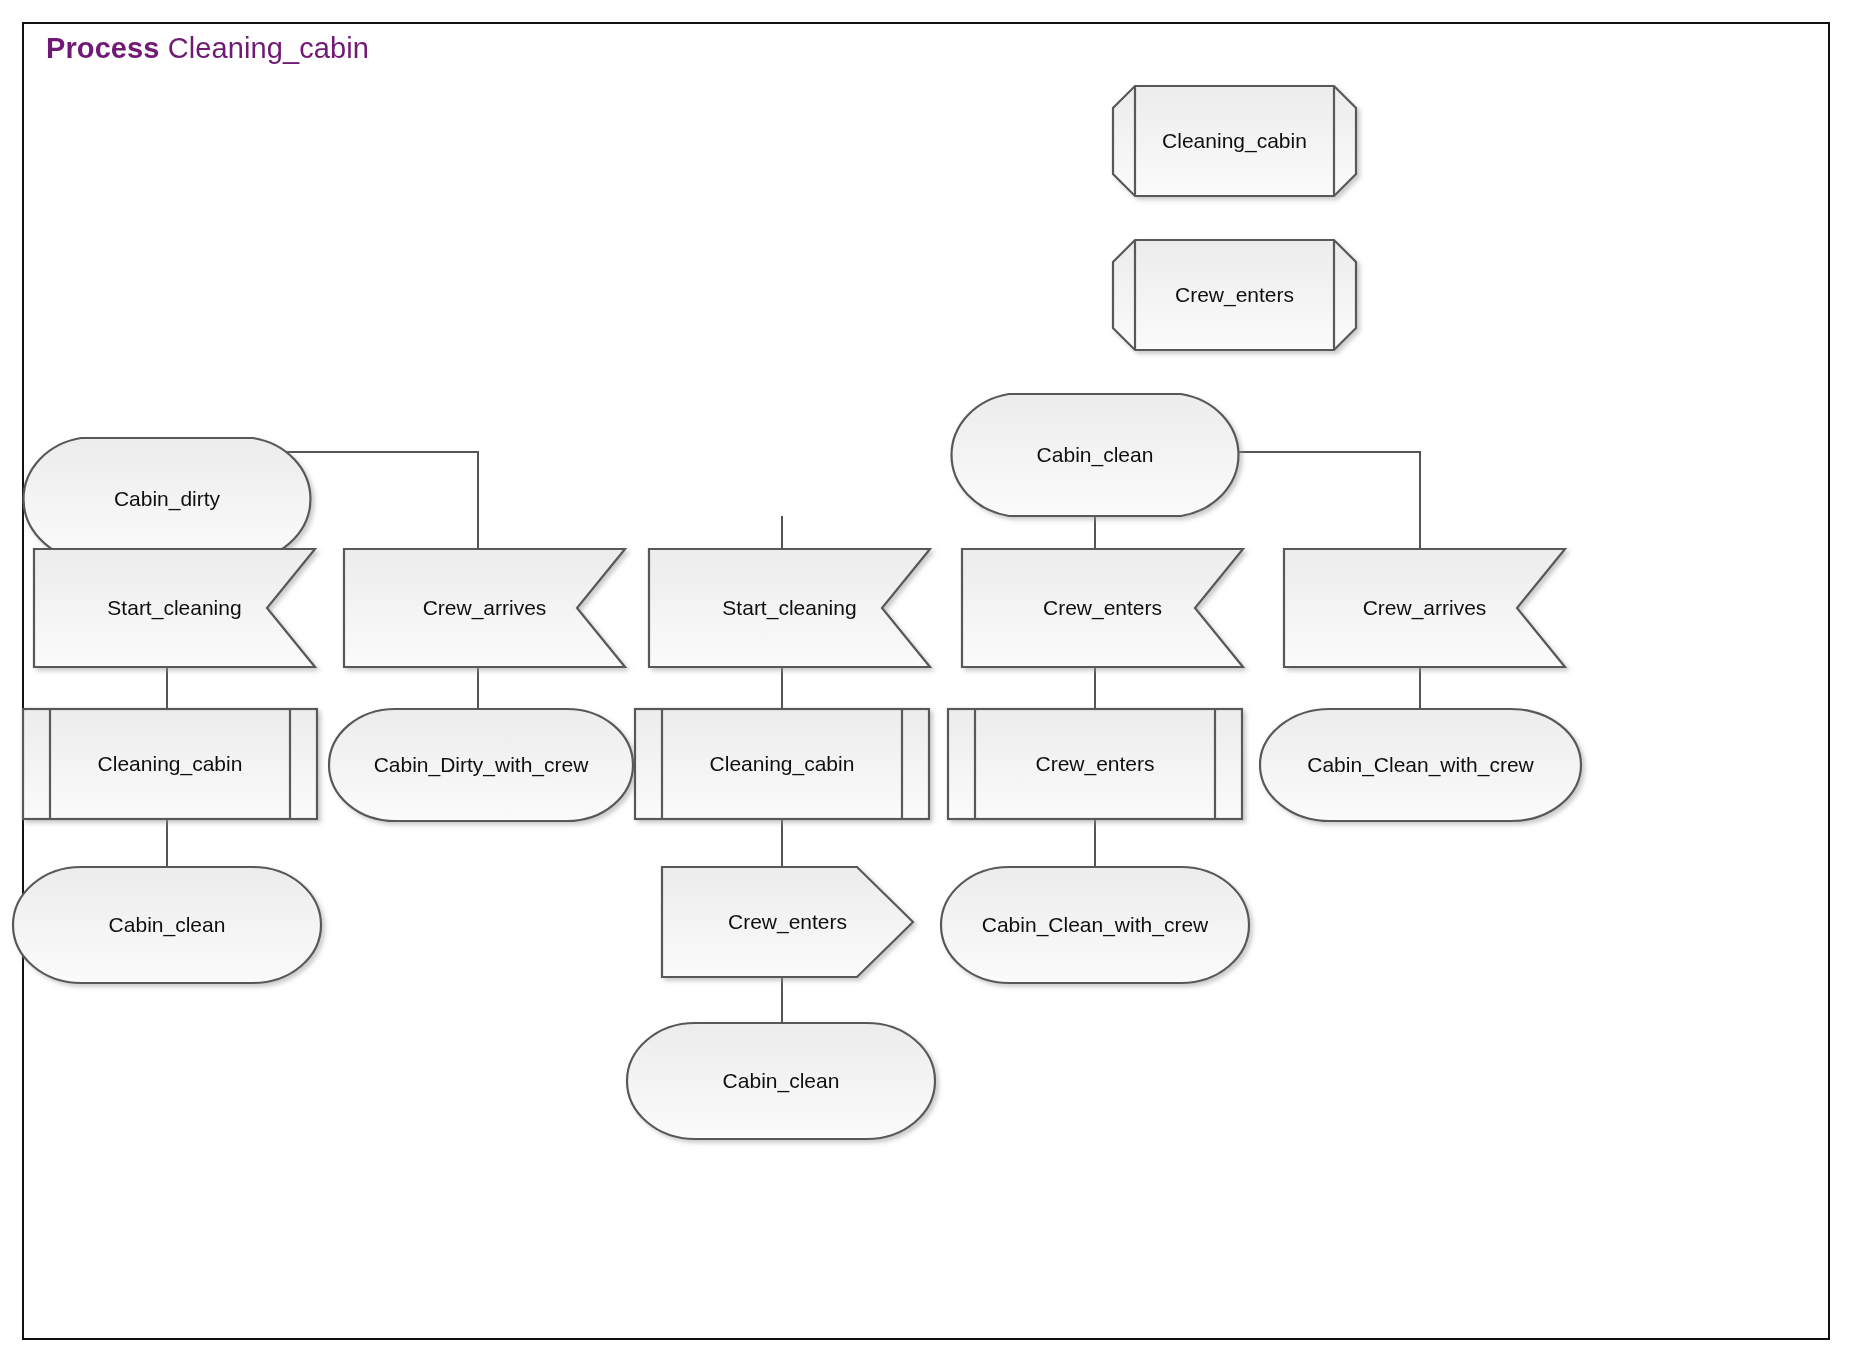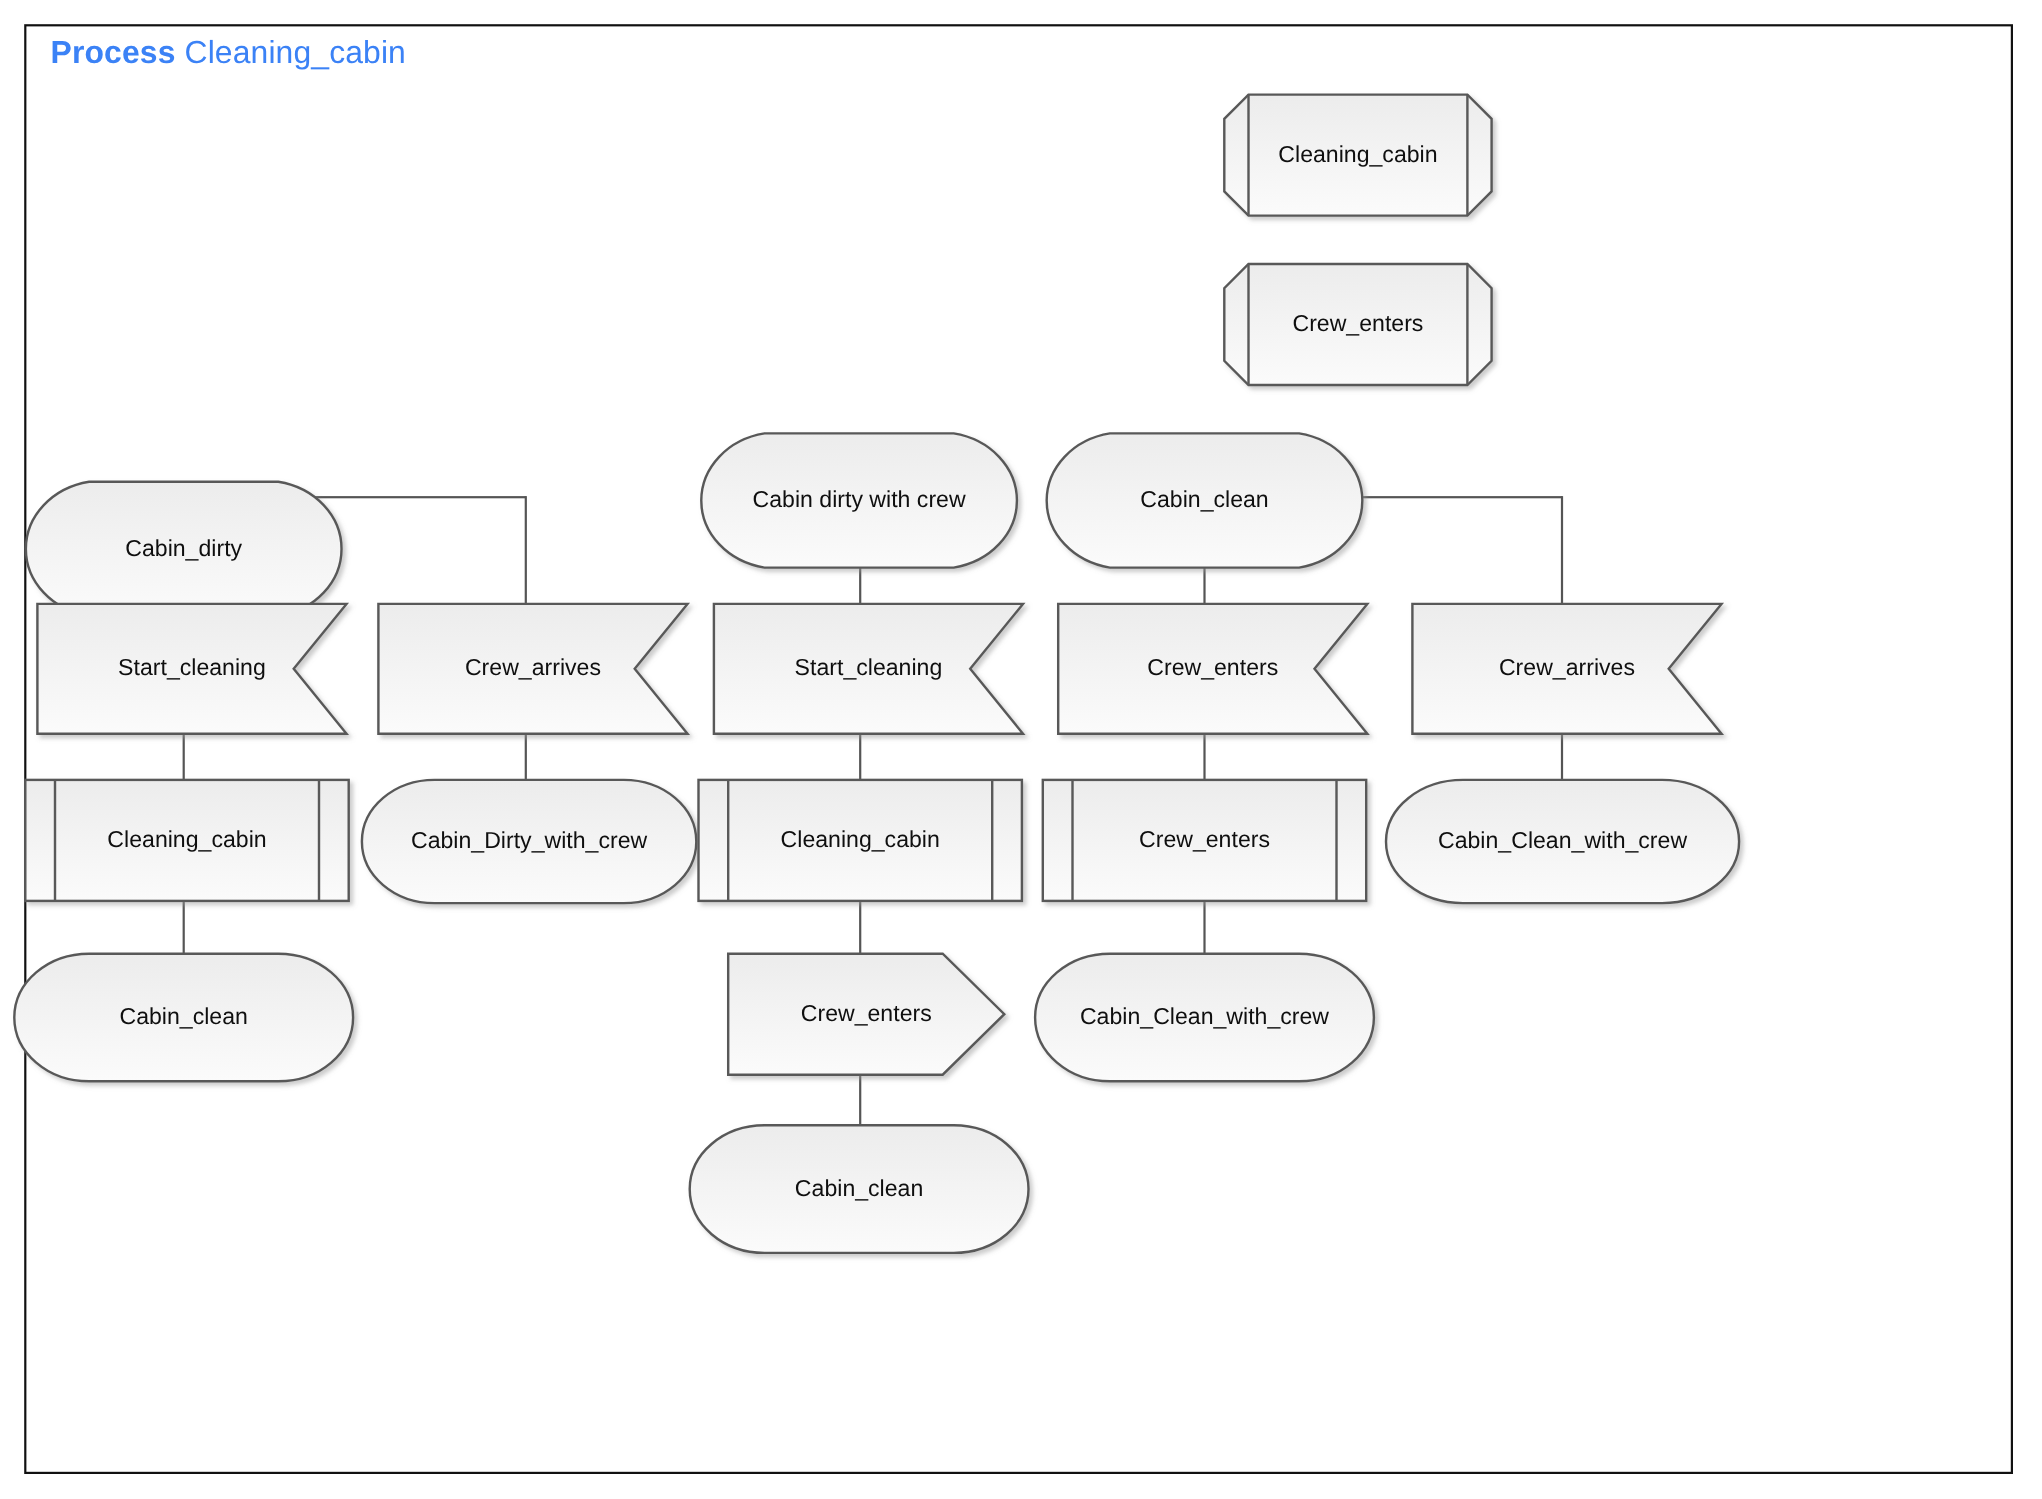--- a/index.html
+++ b/index.html
@@ -4,21 +4,21 @@
 <style>
   html,body{margin:0;padding:0;background:#ffffff;}
   body{font-family:"Liberation Sans","DejaVu Sans",sans-serif;}
   #stage{position:relative;width:1856px;height:1363px;background:#fff;overflow:hidden;}
 
   .frame{
     position:absolute;left:22px;top:22px;width:1808px;height:1318px;
     border:2px solid #111;box-sizing:border-box;background:#fff;
   }
   .title{
-    position:absolute;left:46px;top:32px;font-size:29px;color:#3b82f6;
+    position:absolute;left:46px;top:32px;font-size:29px;color:#701a75;
     white-space:nowrap;letter-spacing:.1px;
   }
   .title .kw{font-weight:bold;}
   .title .nm{font-weight:normal;}
 
   
   .node{position:absolute;box-sizing:border-box;}
   .node .lbl{
     position:absolute;left:0;top:0;width:100%;height:100%;
     display:flex;align-items:center;justify-content:center;
@@ -130,26 +130,20 @@
     <div class="lbl" style="padding-right:52px;">Crew_arrives</div>
   </div>
 
   <div class="node" style="left:361px;top:708px;width:240px;height:114px;text-decoration:underline;">
     <svg width="240" height="114" viewBox="0 0 240 114">
       <path d="M34,1 H206 A66,56 0 0 1 206,113 H34 A66,56 0 0 1 34,1 Z" fill="url(#gA)" stroke="#595959" stroke-width="2.2" filter="url(#sh)"></path>
     </svg>
     <div class="lbl">Cabin_Dirty_with_crew</div>
   </div>
 
-  <div class="node" style="left:661px;top:393px;width:240px;height:124px;">
-    <svg width="240" height="124" viewBox="0 0 240 124">
-      <path d="M34,1 H206 A70,62 0 0 1 206,123 H34 A70,62 0 0 1 34,1 Z" fill="url(#gA)" stroke="#595959" stroke-width="2.2" filter="url(#sh)"></path>
-    </svg>
-    <div class="lbl">Cabin dirty with crew</div>
-  </div>
 
   <div class="node" style="left:648px;top:548px;width:283px;height:120px;">
     <svg width="283" height="120" viewBox="0 0 283 120">
       <polygon points="1,1 282,1 234,60 282,119 1,119" fill="url(#gA)" stroke="#595959" stroke-width="2.2" filter="url(#sh)"></polygon>
     </svg>
     <div class="lbl" style="padding-right:52px;">Start_cleaning</div>
   </div>
 
   <div class="node" style="left:634px;top:708px;width:296px;height:112px;">
     <svg width="296" height="112" viewBox="0 0 296 112">

